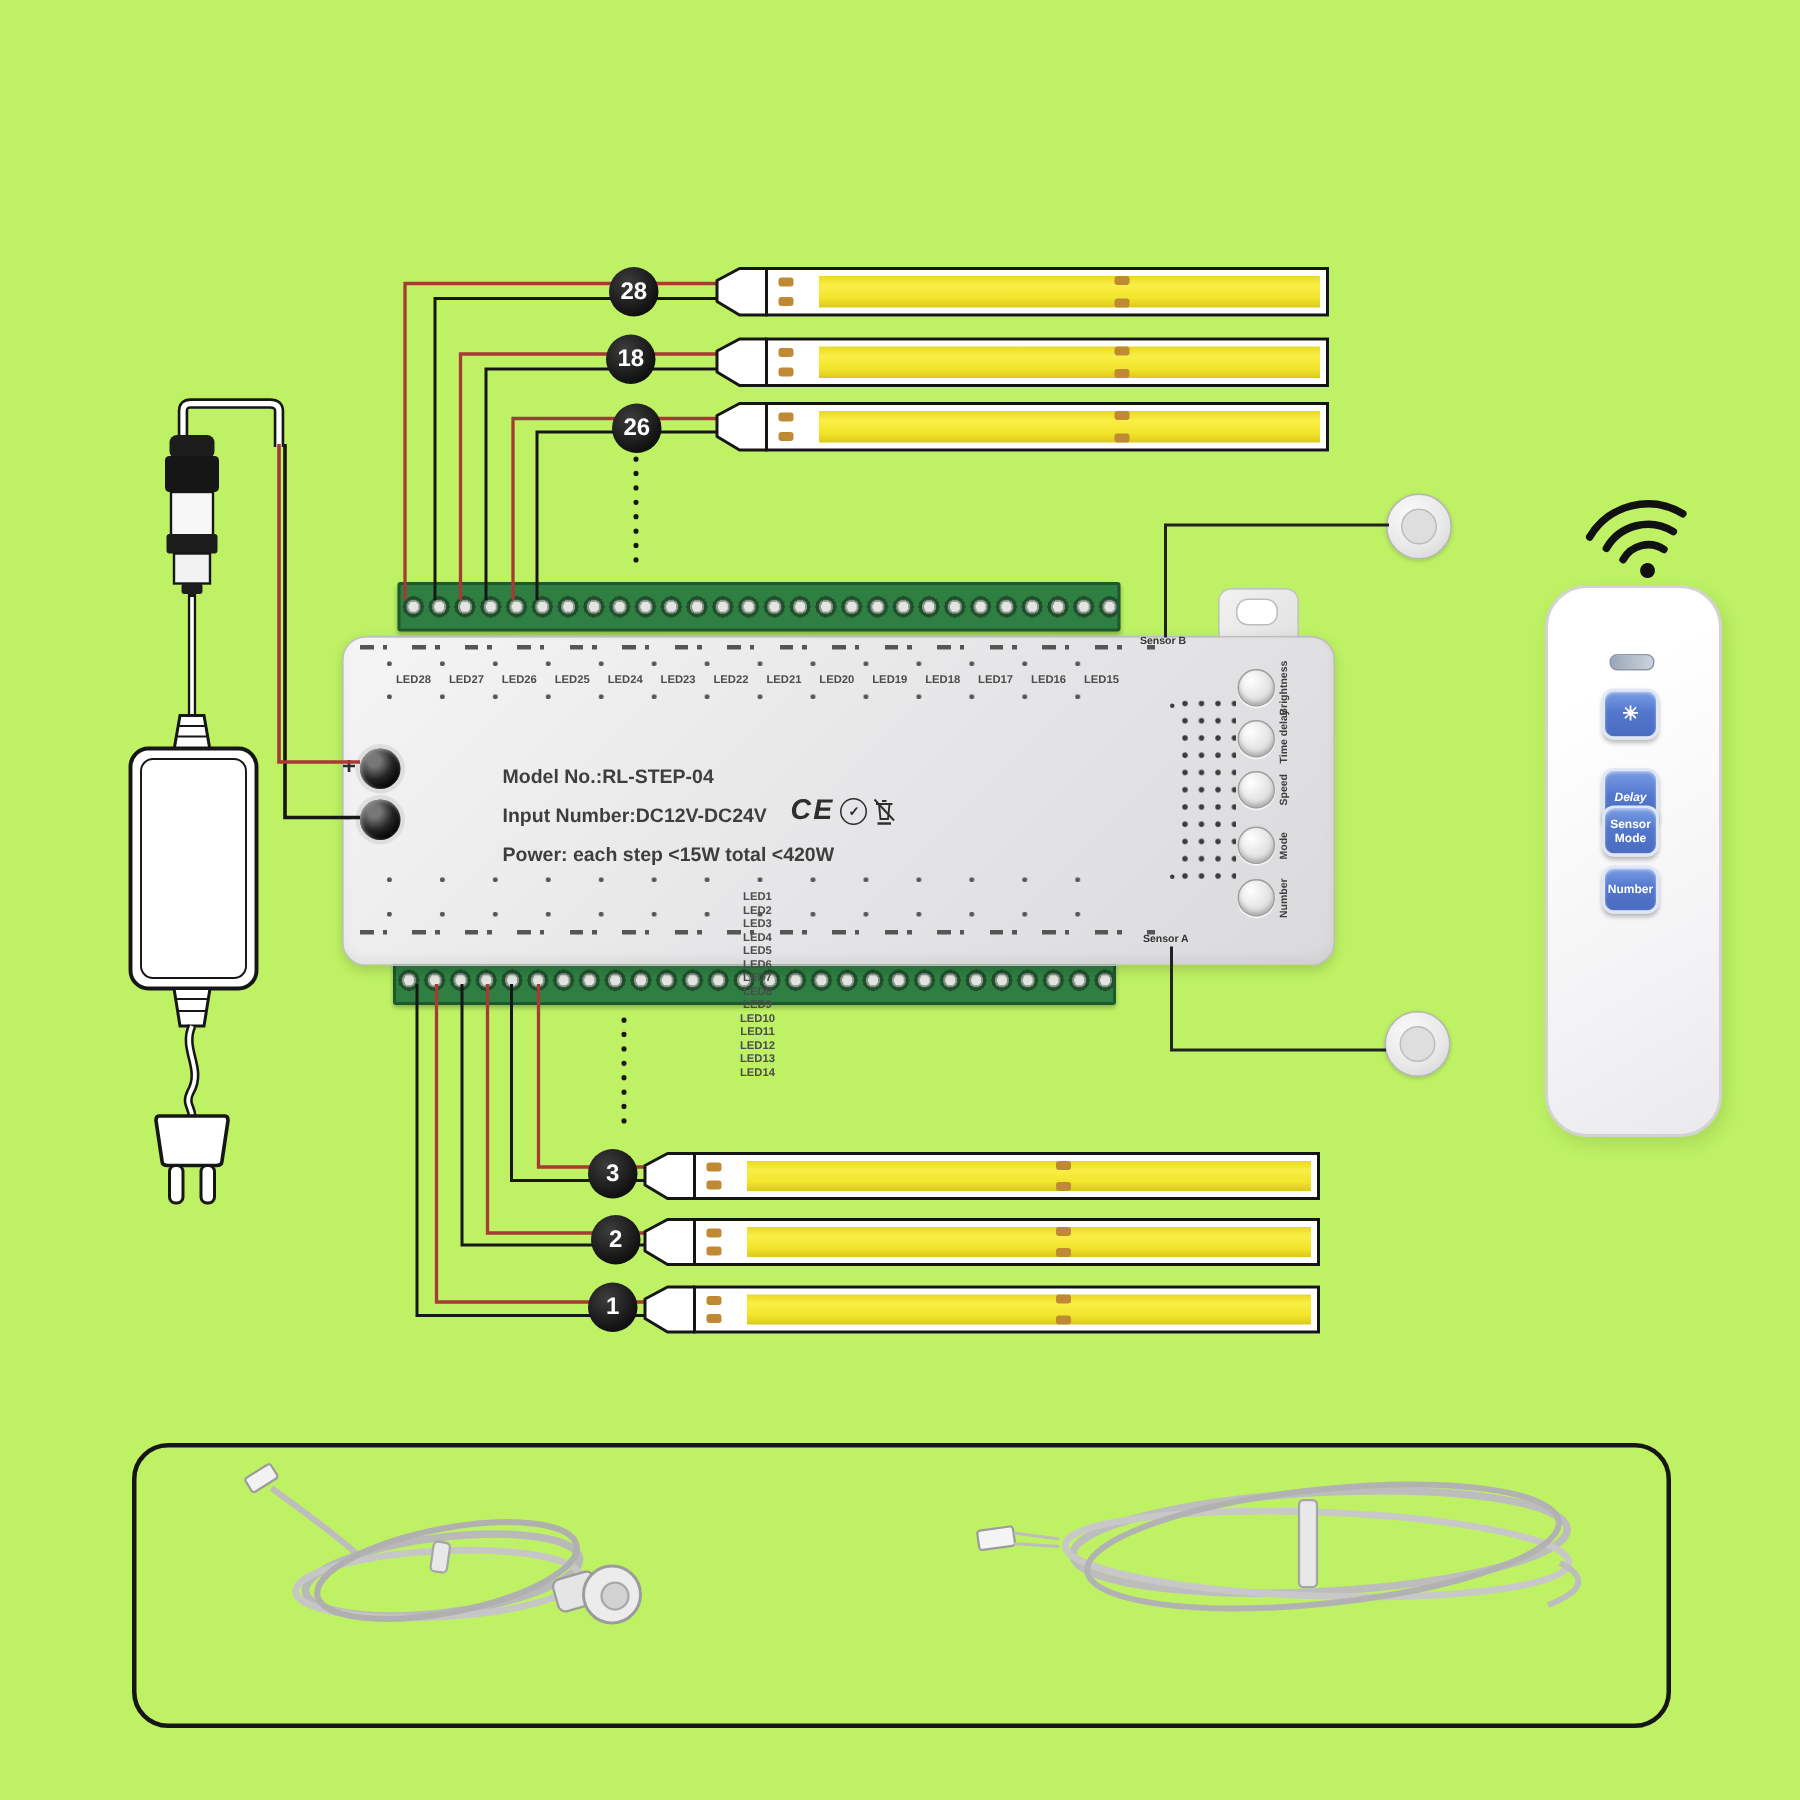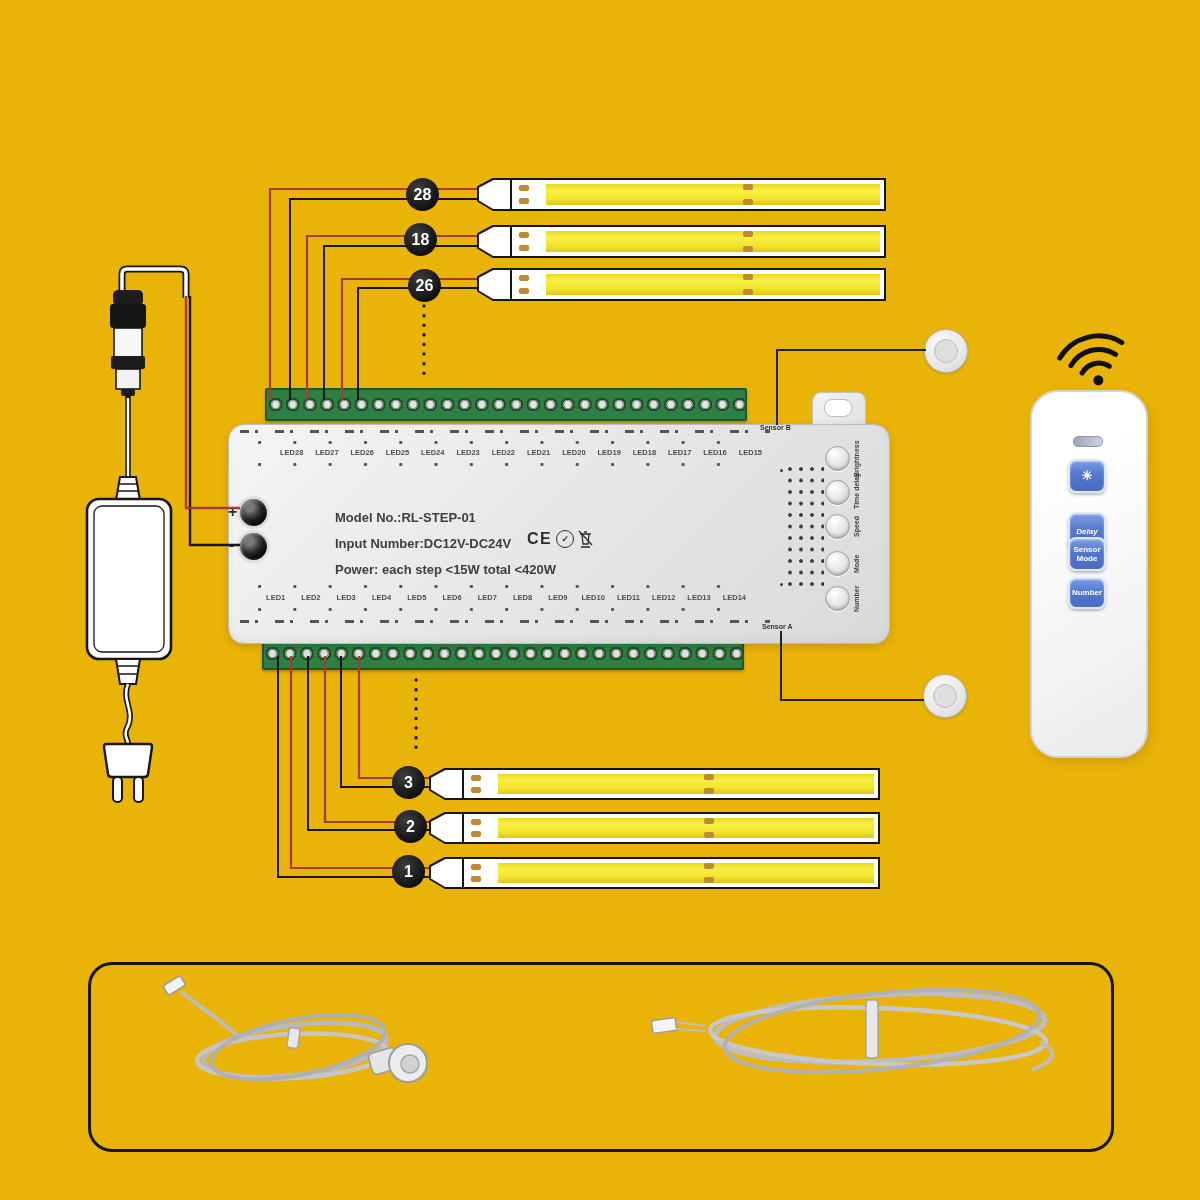--- a/index.html
+++ b/index.html
@@ -1,16 +1,16 @@
 <!DOCTYPE html>
 <html><head>
 <meta charset="utf-8">
 <style>
   html,body{margin:0;padding:0;background:#fff;}
-  #canvas{position:relative;width:1200px;height:1200px;background:#eab308;overflow:hidden;
+  #canvas{position:relative;width:1200px;height:1200px;background:#bef264;overflow:hidden;
           font-family:"Liberation Sans",sans-serif;}
   
   .strip{position:absolute;height:33px;background:#fff;border:2px solid #141414;box-sizing:border-box;z-index:2;}
   .strip .bar{position:absolute;top:4px;bottom:4px;left:34px;right:4px;
     background:linear-gradient(180deg,#e9d922,#f9ef45 30%,#f2e52c 70%,#dcc91a);}
   .pad{position:absolute;width:10px;height:6px;background:#c08a35;border-radius:2px;z-index:1;}
   .numc{position:absolute;width:33px;height:33px;border-radius:50%;z-index:4;
     background:radial-gradient(circle at 38% 32%,#3d3d3d,#101010 72%);
     color:#fff;display:flex;align-items:center;justify-content:center;font-size:16px;font-weight:700;}
   
@@ -41,21 +41,21 @@
   .cbtn{position:absolute;left:825px;width:23px;height:23px;border-radius:50%;z-index:3;
     border:1px solid #9e9e9e;background:radial-gradient(circle at 35% 30%,#fff,#e4e4e4 55%,#cacaca);
     box-shadow:inset 0 -2px 3px rgba(0,0,0,.2), 0 1px 1px #fff;}
   .vlab{position:absolute;left:853px;z-index:3;writing-mode:vertical-rl;transform:rotate(180deg);
     font-size:7px;font-weight:700;color:#3d3d3d;display:flex;align-items:center;justify-content:center;white-space:nowrap;}
   .slab{position:absolute;z-index:3;font-size:7px;font-weight:700;color:#333;}
   .dotmatrix{position:absolute;left:788px;top:467px;width:36px;height:124px;z-index:3;
     background-image:radial-gradient(circle at 2px 2px,#3c3c3c 0 1.5px,transparent 2.2px);background-size:11px 11.5px;}
   .lonedot{position:absolute;width:3px;height:3px;border-radius:50%;background:#3c3c3c;z-index:3;}
   .certs{position:absolute;left:527px;top:530px;z-index:3;display:flex;align-items:center;gap:4px;color:#2e2e2e;}
-  .ce{font-size:16px;font-weight:700;letter-spacing:1.5px;}
+  .ce{font-size:19px;font-weight:700;letter-spacing:1.5px;font-style:italic;}
   .rohs{width:16px;height:16px;border:1.6px solid #2e2e2e;border-radius:50%;display:flex;align-items:center;justify-content:center;
     font-size:9px;font-weight:700;}
   
   .pir{position:absolute;width:42px;height:42px;border-radius:50%;z-index:2;
     border:1.5px solid #b5b5b5;background:radial-gradient(circle at 38% 32%,#fbfbfb,#e7e7e7 60%,#d0d0d0);
     box-shadow:0 1px 3px rgba(0,0,0,.18);}
   .pirin{position:absolute;inset:9px;border-radius:50%;background:#dedede;border:1.5px solid #bcbcbc;}
   
   .remote{position:absolute;left:1030px;top:390px;width:114px;height:364px;border-radius:28px;z-index:2;
     border:2px solid #d2d2d2;background:linear-gradient(150deg,#fff 20%,#f3f3f5 70%,#eaeaed);
@@ -142,59 +142,59 @@
 
   <div class="tblock" style="left:265px;top:388px;width:482px;"></div>
   <div class="tblock" style="left:262px;top:637px;width:482px;"></div>
 
   <div class="tab"></div>
   <div class="ctrl"></div>
   <div class="tabhole"></div>
 
   <div class="dashrow" style="left:240px;top:430px;width:530px;"></div>
   <div class="dotrow" style="left:258px;top:441px;width:494px;"></div>
-  <div class="ledrow" style="left:258px;top:448px;width:494px;margin-left:16px;">
+  <div class="ledrow" style="left:258px;top:448px;width:494px;">
       <span>LED28</span>
       <span>LED27</span>
       <span>LED26</span>
       <span>LED25</span>
       <span>LED24</span>
       <span>LED23</span>
       <span>LED22</span>
       <span>LED21</span>
       <span>LED20</span>
       <span>LED19</span>
       <span>LED18</span>
       <span>LED17</span>
       <span>LED16</span>
       <span>LED15</span>
     </div>
   <div class="dotrow" style="left:258px;top:463px;width:494px;"></div>
 
-  <div class="spec" style="left:335px;top:510px;">Model No.:RL-STEP-01</div>
+  <div class="spec" style="left:335px;top:510px;">Model No.:RL-STEP-04</div>
   <div class="spec" style="left:335px;top:536px;">Input Number:DC12V-DC24V</div>
   <div class="spec" style="left:335px;top:562px;">Power: each step &lt;15W  total &lt;420W</div>
 
   <div class="certs">
     <span class="ce">CE</span>
     <span class="rohs">✓</span>
     <svg width="15" height="18" viewBox="0 0 15 18">
       <path d="M4,4 h7 l-1,10 h-5 z M2,4 h11 M6,2 h3" fill="none" stroke="#2e2e2e" stroke-width="1.3"></path>
       <path d="M1,1 L14,15" stroke="#2e2e2e" stroke-width="1.3"></path>
       <path d="M3,17 h9" stroke="#2e2e2e" stroke-width="1.6"></path>
     </svg>
   </div>
 
   <div class="pol" style="left:228px;top:503px;">+</div>
   <div class="pscrew" style="left:240px;top:499px;"></div>
   <div class="pol" style="left:229px;top:536px;">-</div>
   <div class="pscrew" style="left:240px;top:533px;"></div>
 
   <div class="dotrow" style="left:258px;top:585px;width:494px;"></div>
-  <div class="ledrow" style="left:258px;top:593px;width:494px;">
+  <div class="ledrow" style="left:258px;top:593px;width:494px;flex-direction:column;">
       <span>LED1</span>
       <span>LED2</span>
       <span>LED3</span>
       <span>LED4</span>
       <span>LED5</span>
       <span>LED6</span>
       <span>LED7</span>
       <span>LED8</span>
       <span>LED9</span>
       <span>LED10</span>

